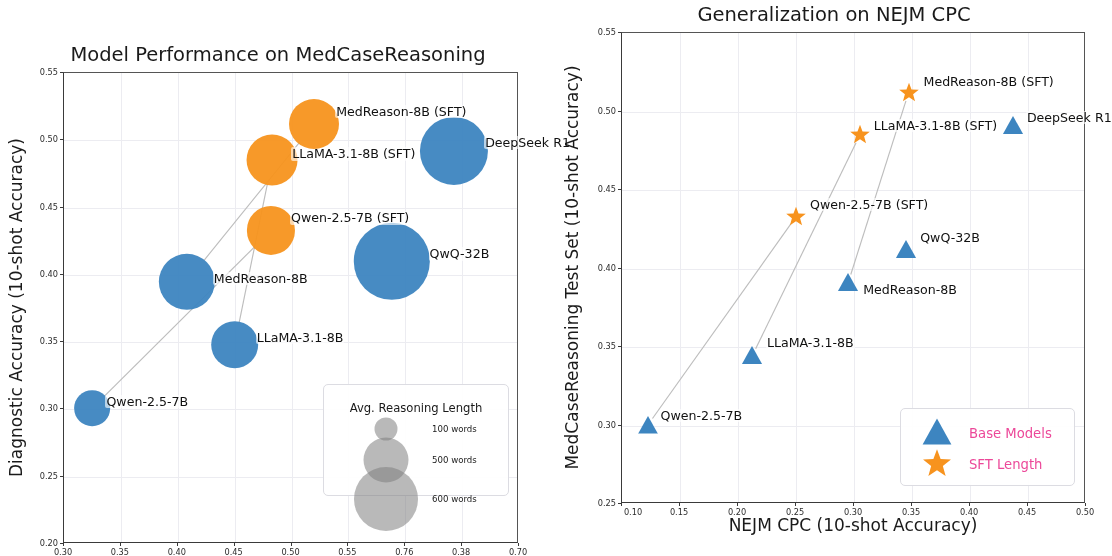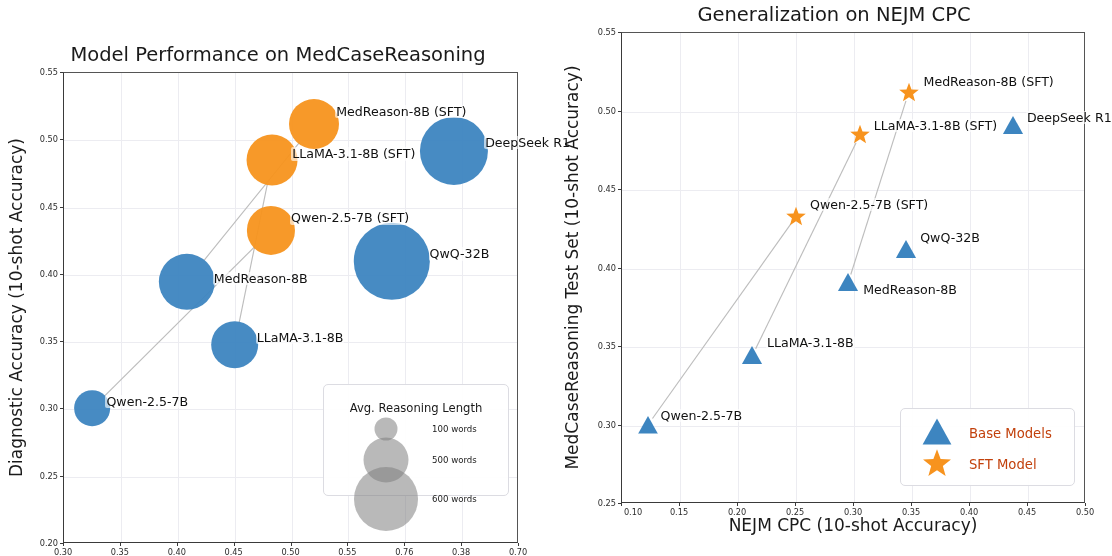--- a/index.html
+++ b/index.html
@@ -84,21 +84,21 @@
   }
   .legend-size-label{
     position:absolute;font-size:8.6px;color:#1a1a1a;white-space:nowrap;
   }
   .legend-size-bubble{
     position:absolute;border-radius:50%;
     background:rgba(128,128,128,0.55);
     transform:translate(-50%,-50%);
   }
   .legend-entry-label{
-    position:absolute;font-size:13.2px;color:#c2410c;white-space:nowrap;
+    position:absolute;font-size:13.2px;color:#ec4899;white-space:nowrap;
     transform:translateY(-50%);
   }
 </style>
 </head>
 <body>
 
 <div class="figure">
   <div class="panel" id="panel-left">
       <div class="title" style="left: 0px; width: 556px; top: 3px;">Model Performance on MedCaseReasoning</div>
       <div class="axis-label ylabel" style="left: 6px; top: 503px; width: 471px; text-align: center;">Diagnostic Accuracy (10-shot Accuracy)</div>
@@ -238,21 +238,21 @@
           </svg></div>
         <div class="pt-label" style="left: 300.52px; top: 41.66px;">MedReason-8B (SFT)</div>
         <div class="legend-box" style="left: 278px; top: 375px; width: 175px; height: 78px;">
           <div class="tri" style="left: 36px; top: 24px; width: 30px; height: 30px;"><svg width="30" height="27" viewBox="0 0 100 90">
               <polygon points="50,2 98,88 2,88" fill="#3d85c0"></polygon>
             </svg></div>
           <div class="legend-entry-label" style="left: 68px; top: 24px;">Base Models</div>
           <div class="star" style="left: 36px; top: 55px; width: 30px; height: 30px;"><svg width="30" height="30" viewBox="0 0 100 100">
               <polygon points="50.00,1.00 62.05,33.42 96.60,34.86 69.50,56.33 78.80,89.64 50.00,70.50 21.20,89.64 30.50,56.33 3.40,34.86 37.95,33.42" fill="#f7931e"></polygon>
             </svg></div>
-          <div class="legend-entry-label" style="left: 68px; top: 55px;">SFT Model</div>
+          <div class="legend-entry-label" style="left: 68px; top: 55px;">SFT Length</div>
         </div>
       </div>
       <div class="tickmark-x" style="left: 65px; top: 503px;"></div>
       <div class="tick-x" style="left: 65px; top: 507px; padding-left: 24px;">0.10</div>
       <div class="tickmark-x" style="left: 123px; top: 503px;"></div>
       <div class="tick-x" style="left: 123px; top: 507px;">0.15</div>
       <div class="tickmark-x" style="left: 181px; top: 503px;"></div>
       <div class="tick-x" style="left: 181px; top: 507px;">0.20</div>
       <div class="tickmark-x" style="left: 239px; top: 503px;"></div>
       <div class="tick-x" style="left: 239px; top: 507px;">0.25</div>

